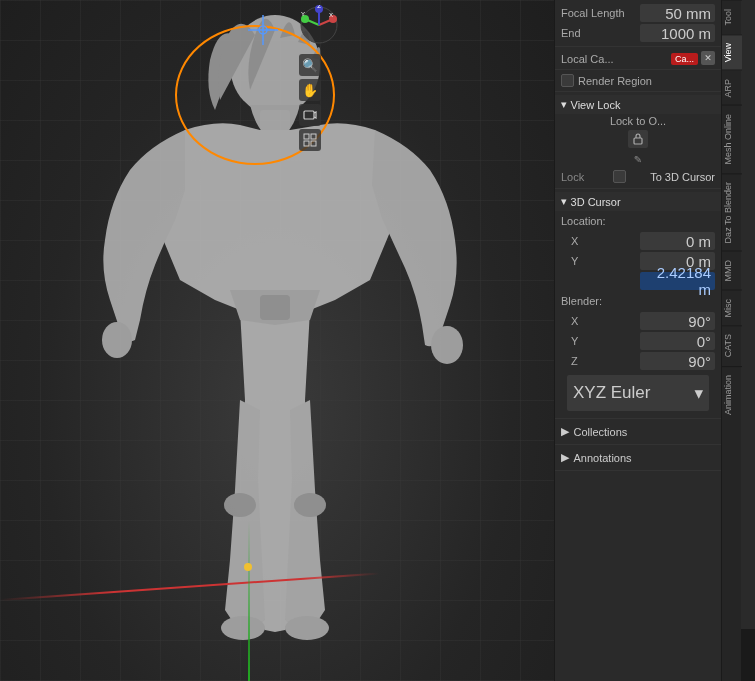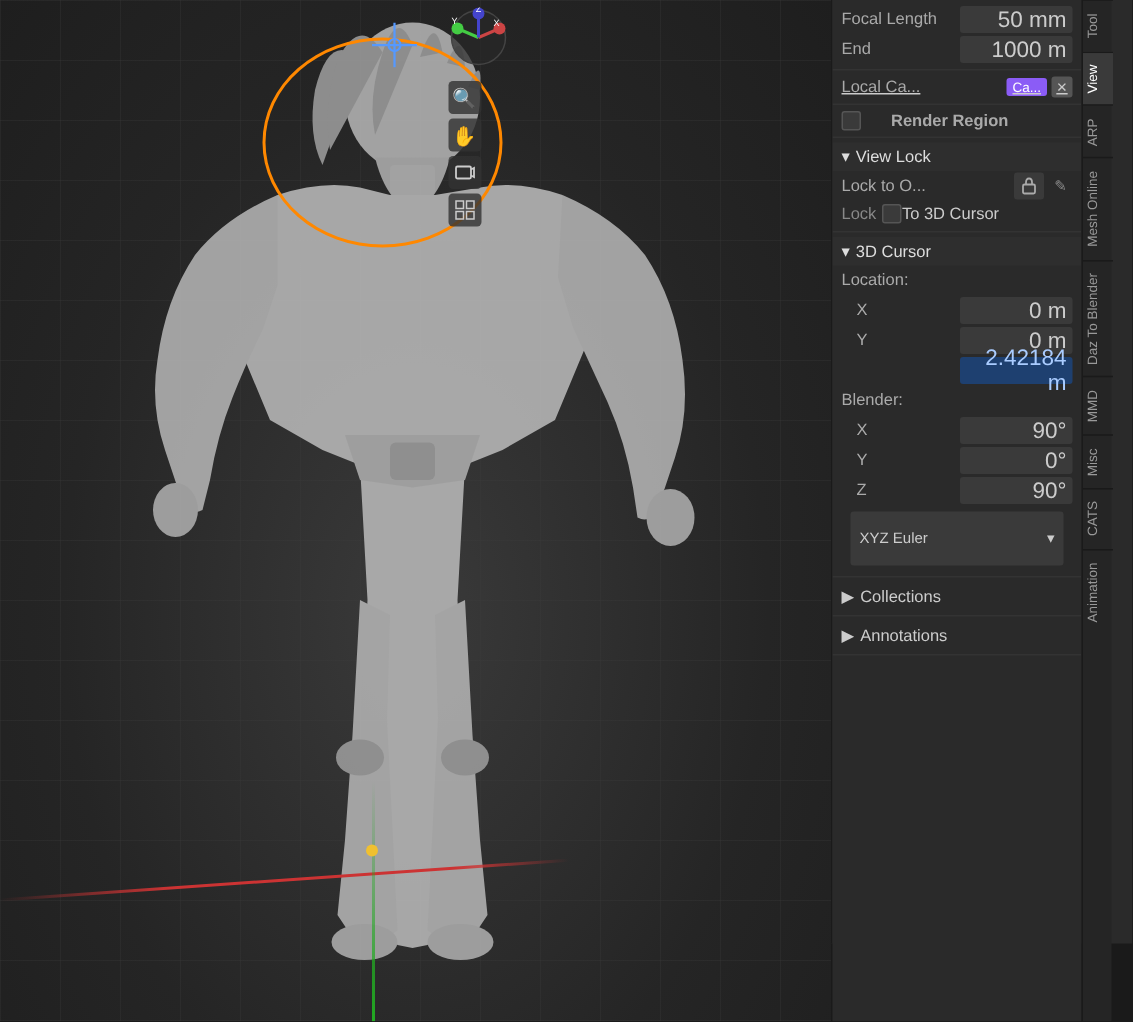--- a/index.html
+++ b/index.html
@@ -133,20 +133,21 @@
     .prop-value.highlighted {
       background: #1e4070;
       color: #aaccff;
     }
 
     .checkbox-row {
       display: flex;
       align-items: center;
       padding: 2px 6px;
       gap: 0;
+      justify-content: space-between;
     }
 
     .checkbox {
       width: 13px;
       height: 13px;
       background: #3a3a3a;
       border: 1px solid #555;
       border-radius: 2px;
       display: flex;
       align-items: center;
@@ -178,28 +179,27 @@
       align-items: center;
       justify-content: center;
       cursor: pointer;
       color: #ccc;
       font-size: 13px;
     }
 
     
     .local-cam-row {
       display: flex;
-      align-items: center;
+      align-items: flex-end;
       padding: 1px 6px;
       gap: 3px;
-      text-decoration: underline;
     }
 
     .cam-badge {
-      background: #8b5cf6;
+      background: #b91c1c;
       color: #fff;
       font-size: 9px;
       padding: 1px 4px;
       border-radius: 2px;
     }
 
     .close-btn {
       width: 14px;
       height: 14px;
       background: #555;
@@ -211,20 +211,21 @@
       cursor: pointer;
       color: #ccc;
     }
 
     
     .lock-row {
       display: flex;
       align-items: center;
       padding: 1px 6px;
       gap: 3px;
+      flex-direction: column;
     }
 
     .lock-box {
       width: 20px;
       height: 18px;
       background: #3a3a3a;
       border-radius: 2px;
       display: flex;
       align-items: center;
       justify-content: center;
@@ -249,31 +250,30 @@
       color: #ddd;
       display: flex;
       align-items: center;
       gap: 4px;
     }
 
     .render-region-row {
       display: flex;
       align-items: center;
       padding: 1px 6px;
-      gap: 20px;
-      font-weight: bold;
+      gap: 4px;
     }
 
     
     .xyz-dropdown {
       margin: 2px 6px;
       background: #3a3a3a;
       border-radius: 2px;
       color: #ccc;
-      font-size: 10px;
+      font-size: 17px;
       padding: 18px 6px;
       height: 20px;
       display: flex;
       align-items: center;
       justify-content: space-between;
       cursor: pointer;
       text-align: right;
     }
 
     .collapsible-section {

